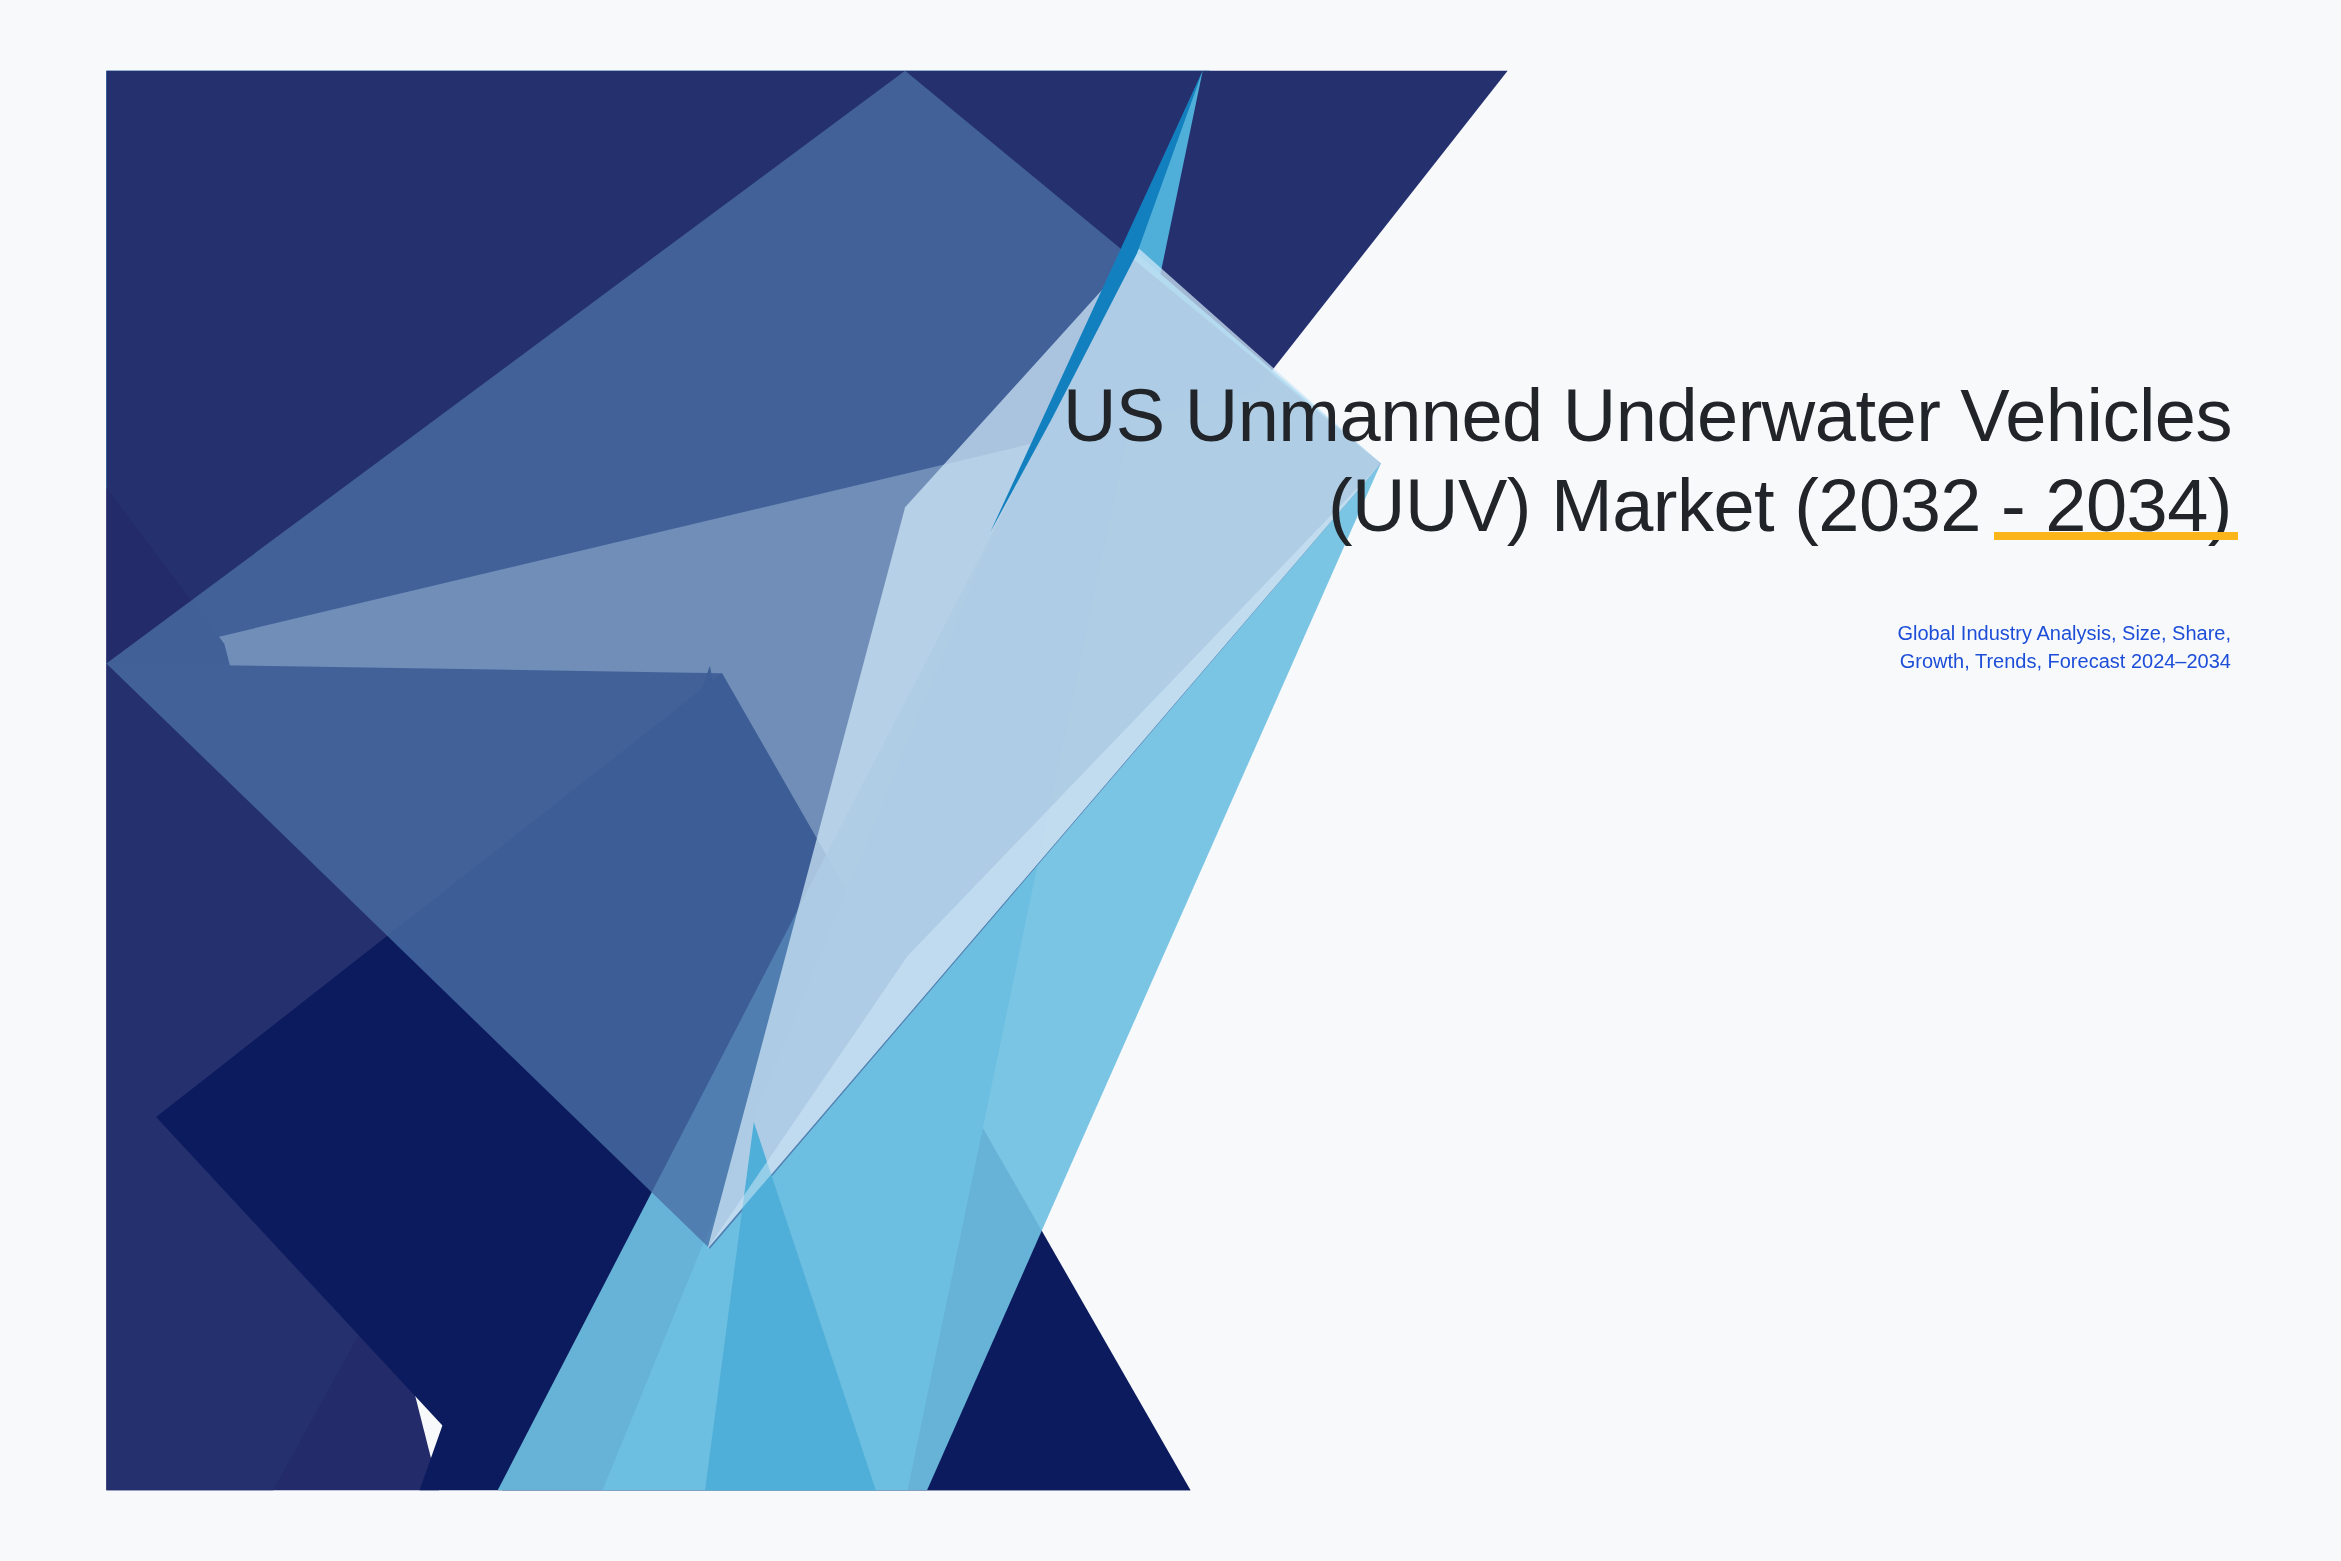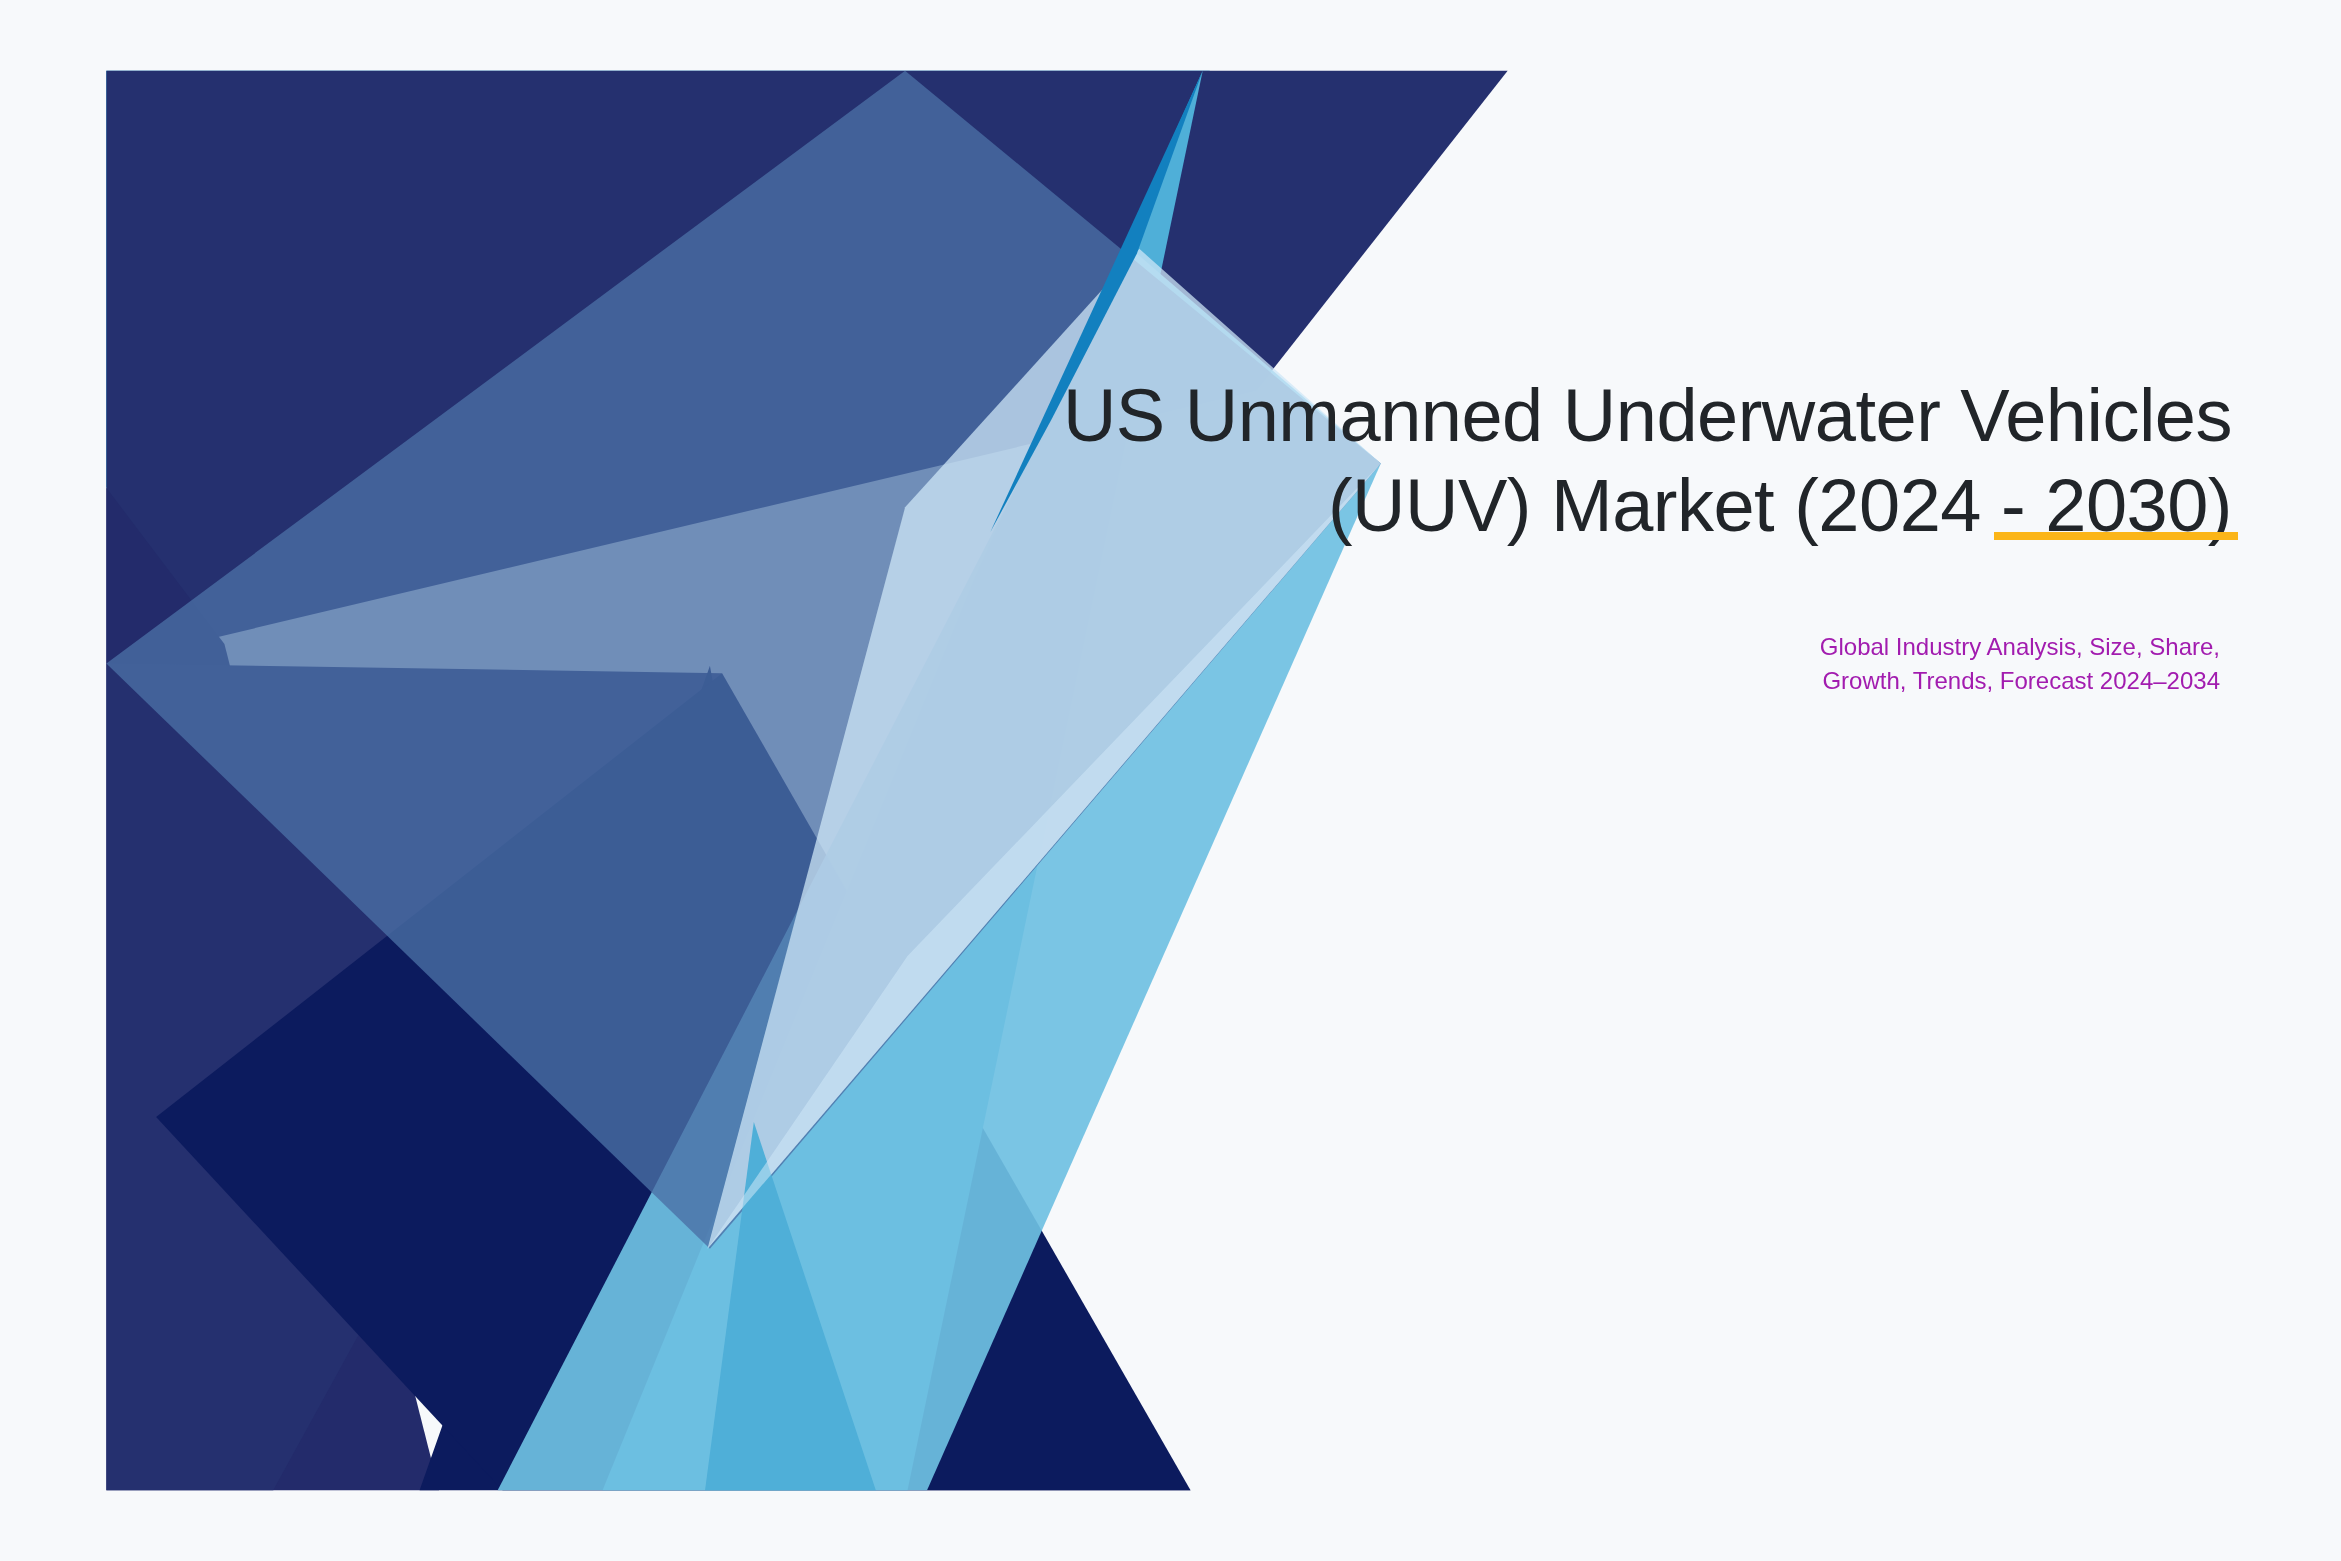--- a/index.html
+++ b/index.html
@@ -45,27 +45,27 @@
   }
   #title-underline {
     position: absolute;
     left: 1165px;
     top: 161px;
     width: 244px;
     height: 8.3px;
     background: #fbb518;
   }
   #page-subtitle {
-    margin: 12px;
+    margin: 1px;
     padding-top: 66px;
     font-family: "Liberation Sans", sans-serif;
-    font-size: 24px;
+    font-size: 20px;
     line-height: 1.42;
     font-weight: 400;
-    color: #a21caf;
+    color: #1d4ed8;
     white-space: pre-line;
   }
 </style>
 </head>
 <body>
 
 <div id="page">
 
   <svg id="artwork" viewBox="0 0 4800 3200" preserveAspectRatio="none">
 
@@ -93,21 +93,21 @@
 
     <polygon points="1545,2300 1795,3055 1445,3055" fill="#4fafd8"></polygon>
 
     <polygon points="2830,950 1450,2560 1860,1960" fill="#cfe7f7" fill-opacity="0.55"></polygon>
 
   </svg>
 
   <div id="text-block">
     <div id="title-wrap">
       <h1 id="page-title">US Unmanned Underwater Vehicles
-(UUV) Market (2024 - 2030)</h1>
+(UUV) Market (2032 - 2034)</h1>
       <span id="title-underline"></span>
     </div>
     <p id="page-subtitle">Global Industry Analysis, Size, Share,
 Growth, Trends, Forecast 2024–2034</p>
   </div>
 
 </div>
 
 
 </body></html>

